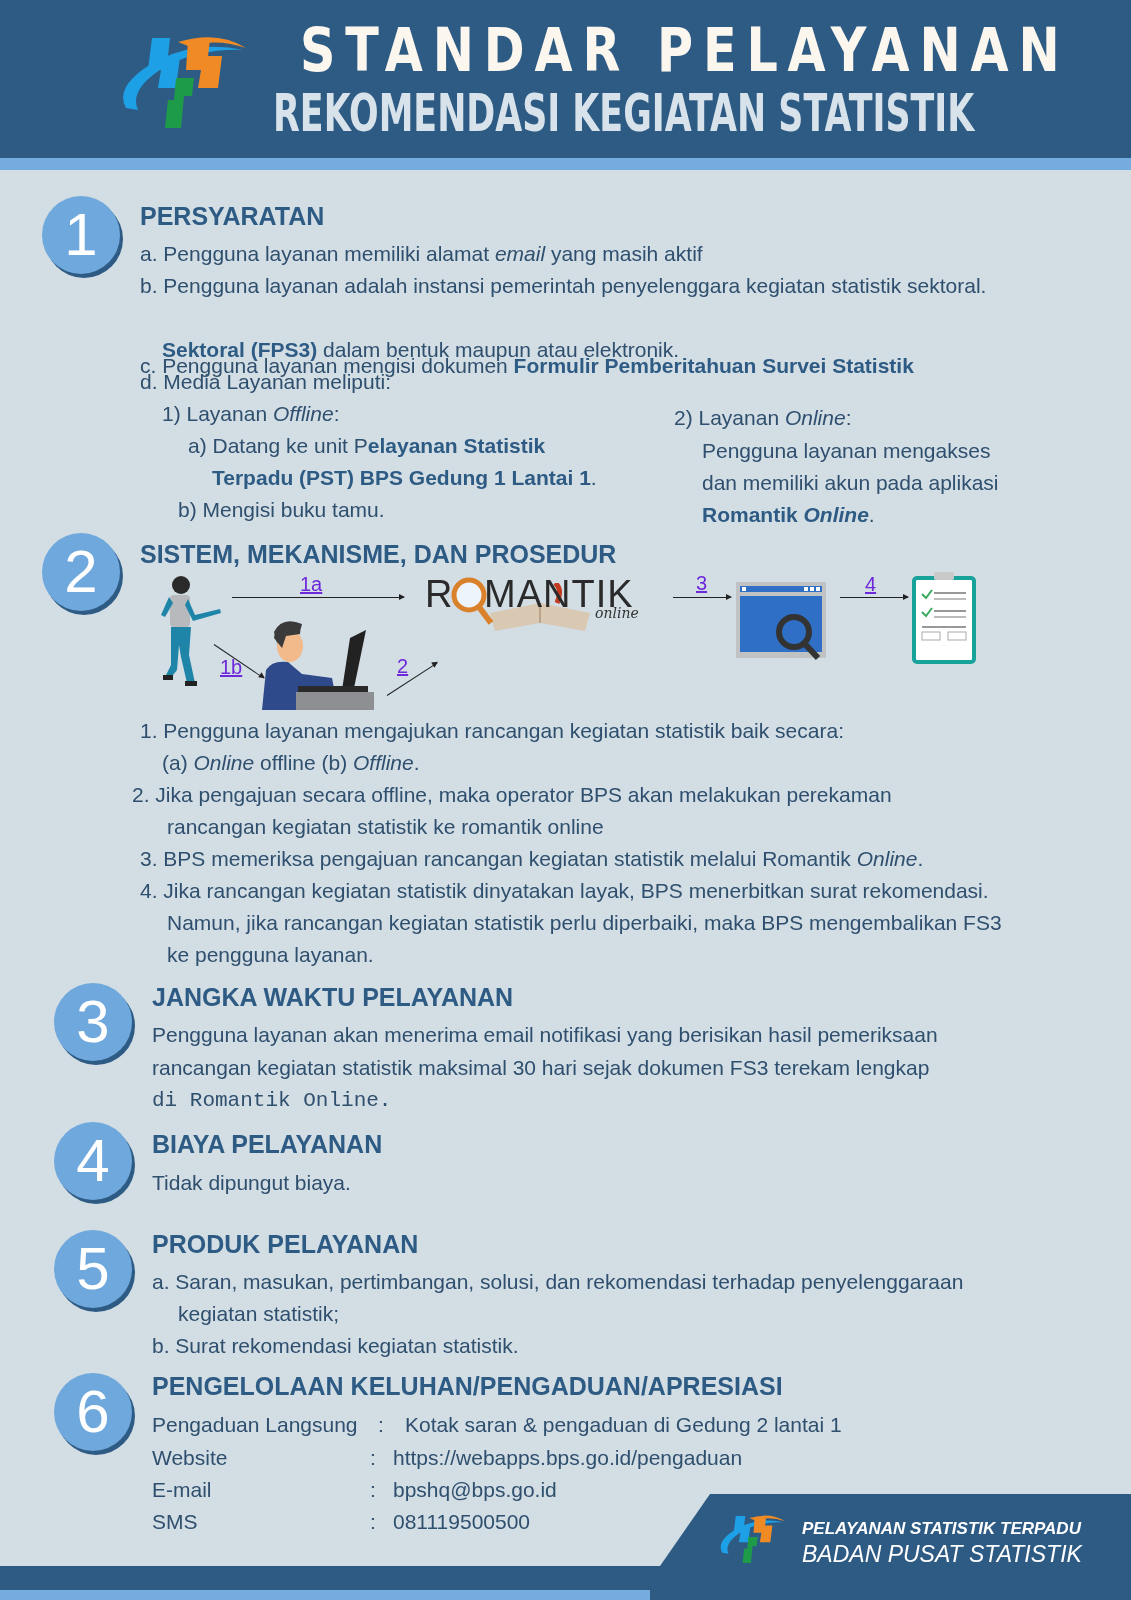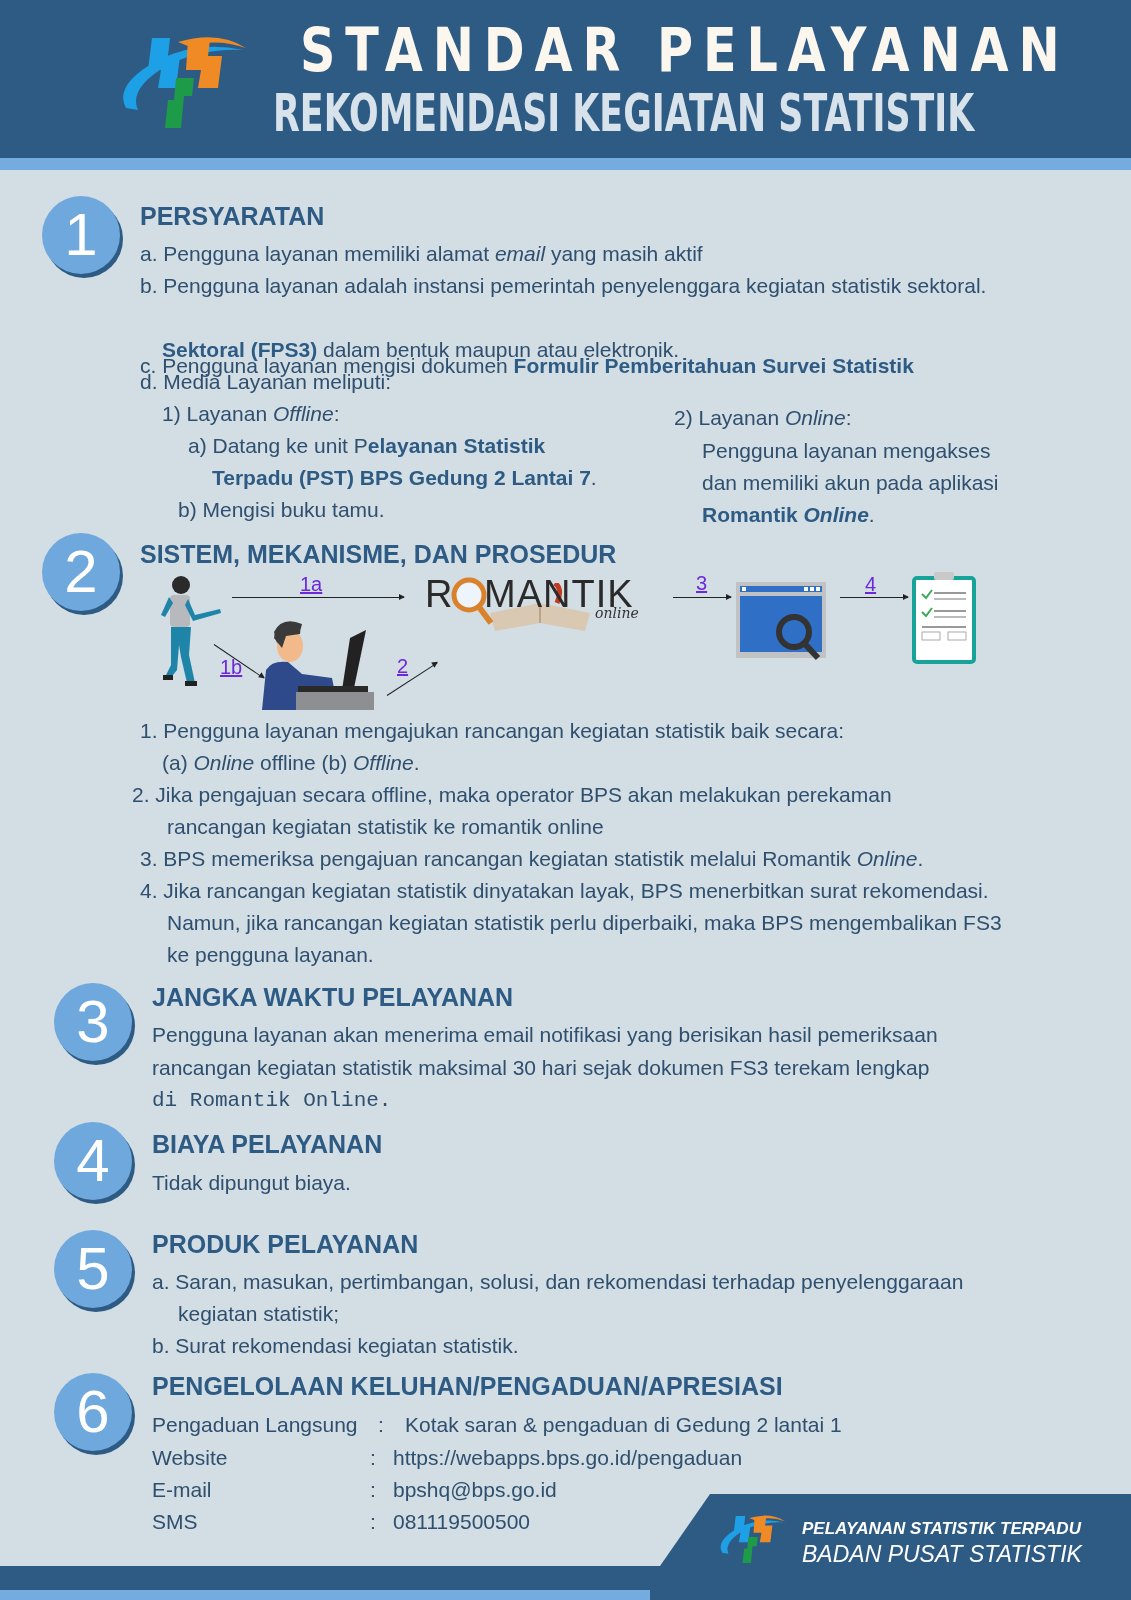--- a/index.html
+++ b/index.html
@@ -114,21 +114,21 @@
   <span class="b">Sektoral (FPS3)</span><span> dalam bentuk maupun atau elektronik.</span>
 </div>
 <div class="line" style="left:140px;top:367px;">d. Media Layanan meliputi:</div>
 <div class="line" style="left:162px;top:399px;">
   <span>1) Layanan </span><span class="i">Offline</span><span>:</span>
 </div>
 <div class="line" style="left:188px;top:431px;">
   <span>a) Datang ke unit P</span><span class="b">elayanan Statistik</span>
 </div>
 <div class="line" style="left:212px;top:463px;">
-  <span class="b">Terpadu (PST) BPS Gedung 2 Lantai 7</span><span>.</span>
+  <span class="b">Terpadu (PST) BPS Gedung 1 Lantai 1</span><span>.</span>
 </div>
 <div class="line" style="left:178px;top:495px;">b) Mengisi buku tamu.</div>
 
 <div class="line" style="left:674px;top:403px;">
   <span>2) Layanan </span><span class="i">Online</span><span>:</span>
 </div>
 <div class="line" style="left:702px;top:436px;">Pengguna layanan mengakses</div>
 <div class="line" style="left:702px;top:468px;">dan memiliki akun pada aplikasi</div>
 <div class="line" style="left:702px;top:500px;">
   <span class="b">Romantik </span><span class="b i">Online</span><span>.</span>

